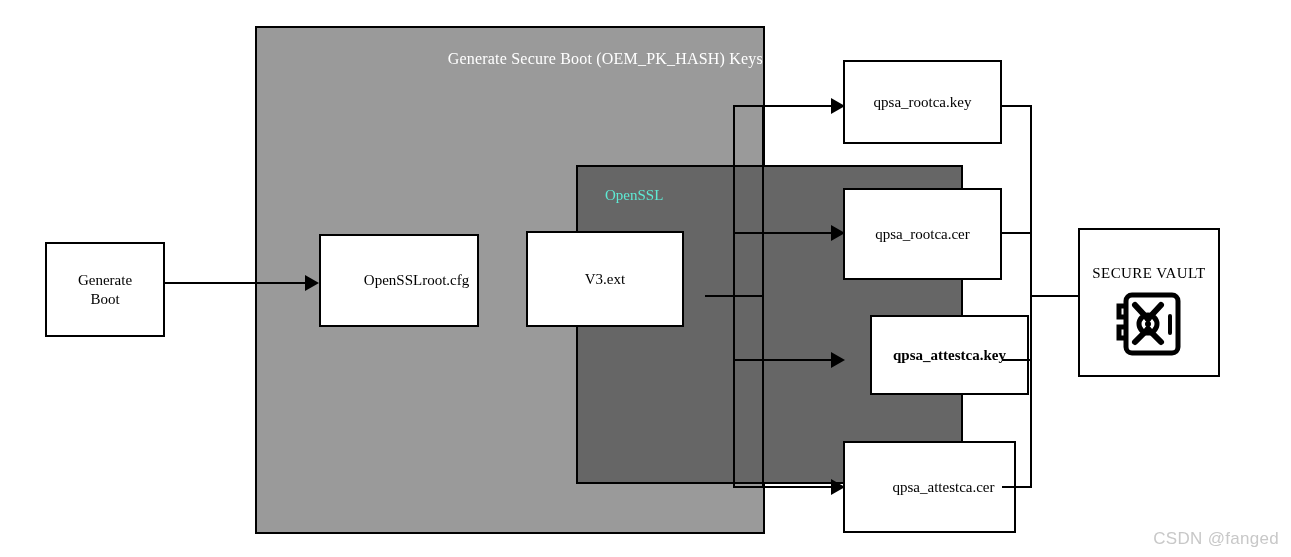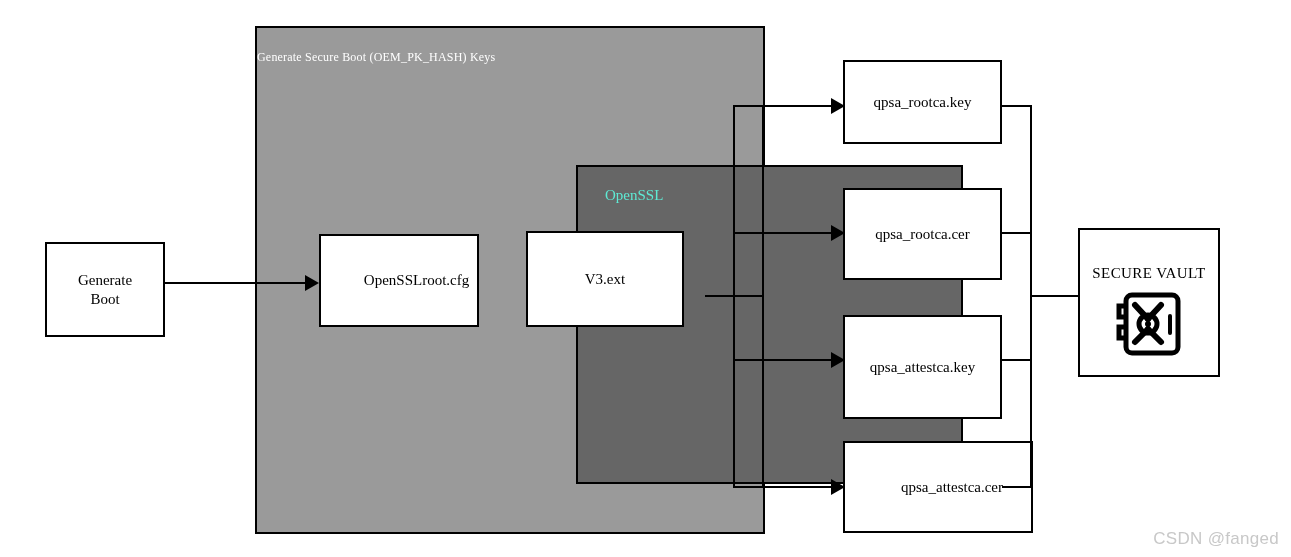--- a/index.html
+++ b/index.html
@@ -38,23 +38,23 @@
     height: 508px;
     box-sizing: border-box;
     border: 2px solid #000000;
     background: #9a9a9a;
   }
   #outer-title {
     position: absolute;
     left: 0;
     top: 22px;
     width: 100%;
-    text-align: left;
+    text-align: right;
     color: #ffffff;
-    font-size: 12px;
+    font-size: 16px;
     letter-spacing: .2px;
   }
   #inner-container {
     position: absolute;
     left: 319px;
     top: 137px;
     width: 387px;
     height: 319px;
     box-sizing: border-box;
     border: 2px solid #000000;
@@ -65,22 +65,22 @@
     left: 27px;
     top: 20px;
     color: #5eead4;
     font-size: 15px;
   }
   #box-generate-keys { left: 45px;  top: 242px; width: 120px; height: 95px; }
   #box-cfg  { left: 319px; top: 234px; width: 160px; height: 93px; padding-left: 35px; }
   #box-v3   { left: 526px; top: 231px; width: 158px; height: 96px; }
   #box-f0   { left: 843px; top: 60px;  width: 159px; height: 84px; text-align: right; }
   #box-f1   { left: 843px; top: 188px; width: 159px; height: 92px; }
-  #box-f2   { left: 843px; top: 315px; width: 159px; height: 104px; }
-  #box-f3   { left: 843px; top: 441px; width: 190px; height: 92px; padding-left: 28px; }
+  #box-f2   { left: 870px; top: 315px; width: 159px; height: 80px; font-weight: bold; }
+  #box-f3   { left: 843px; top: 441px; width: 173px; height: 92px; padding-left: 28px; }
   #box-vault {
     left: 1078px; top: 228px; width: 142px; height: 149px;
     flex-direction: column;
     justify-content: flex-start;
     padding-top: 34px;
   }
   #vault-label {
     font-size: 15px;
     letter-spacing: .4px;
   }

